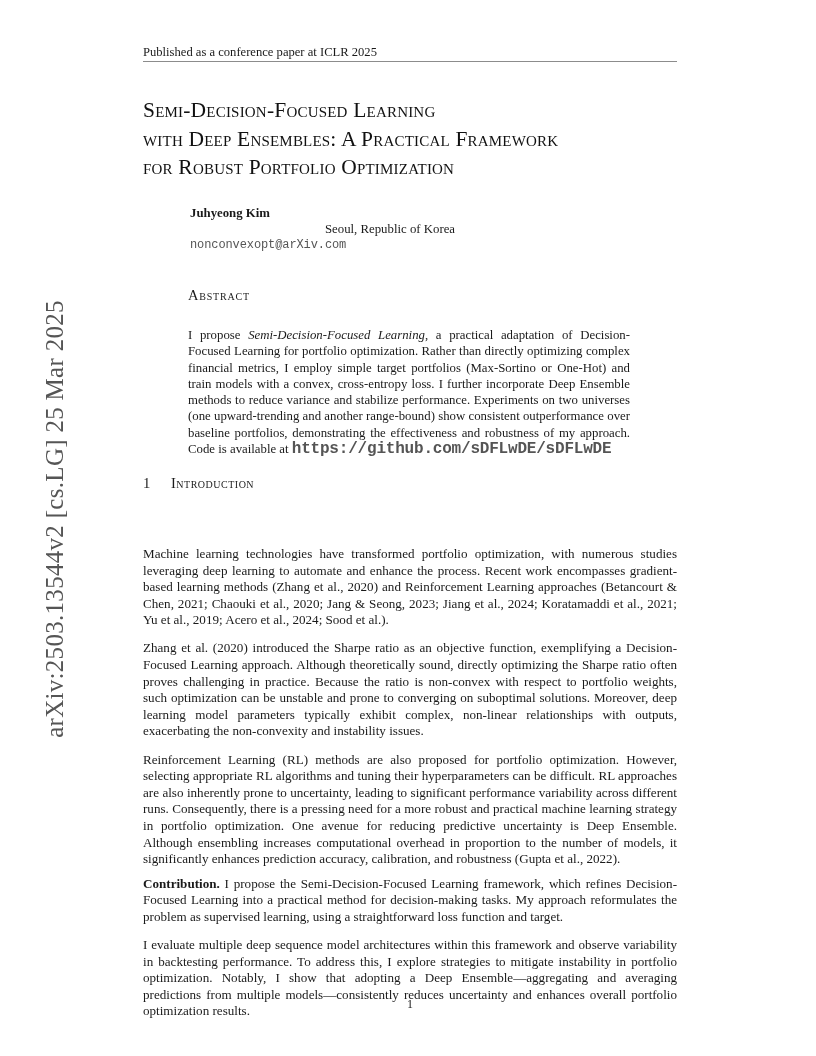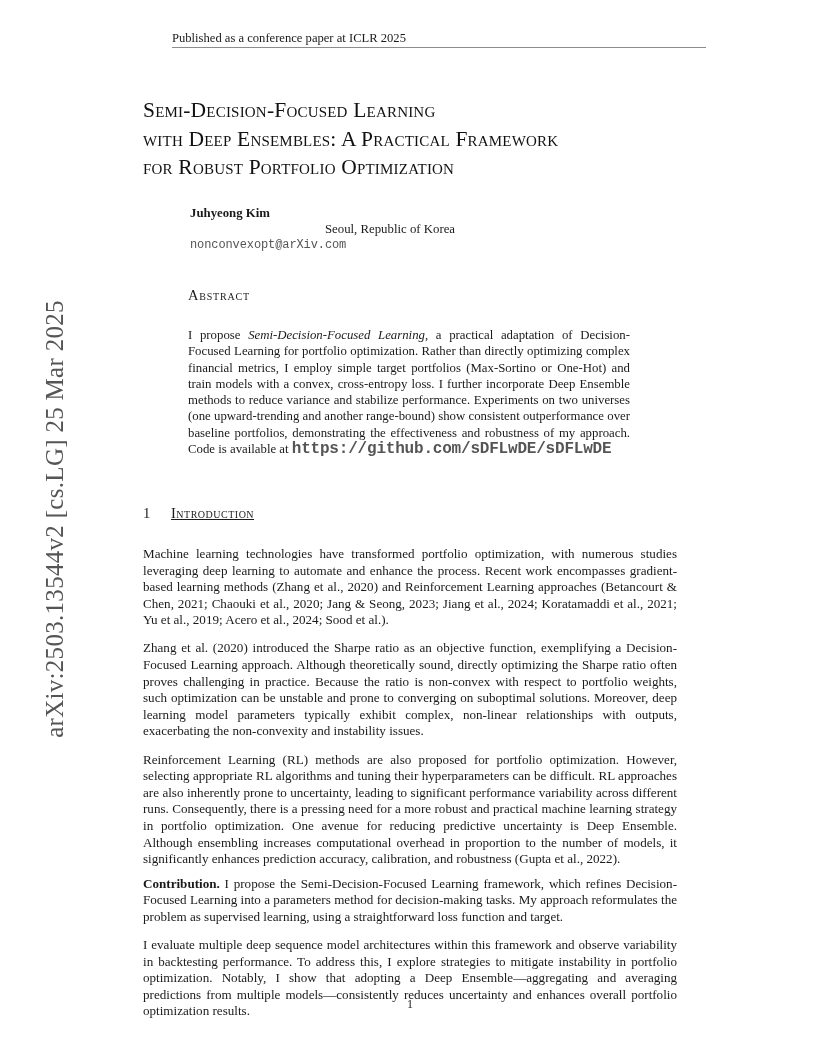--- a/index.html
+++ b/index.html
@@ -45,23 +45,22 @@
     left: 143px;
     top: 0;
     width: 534px;
     height: 1056px;
   }
 
   
   .runhead {
     position: absolute;
     left: 0;
-    top: 31px;
-    width: 534px;
-    margin-left: 29px;
+    top: 45px;
+    width: 534px;
   }
   .runhead-text {
     font-size: 12.6px;
     color: #1a1a1a;
     line-height: 14px;
     white-space: nowrap;
   }
   .runhead-rule {
     margin-top: 2px;
     border-top: 1.1px solid #8c8c8c;
@@ -137,25 +136,24 @@
     font-size: 16px;
     color: #555555;
     letter-spacing: -0.2px;
     font-weight: bold;
   }
 
   
   .section-heading {
     position: absolute;
     left: 0;
-    top: 505px;
+    top: 475px;
     font-size: 14.6px;
     font-variant: small-caps;
     letter-spacing: 0.5px;
-    text-decoration: underline;
   }
   .section-heading .secnum {
     font-variant: normal;
     display: inline-block;
     width: 28px;
   }
 
   
   .body-block {
     position: absolute;
@@ -218,19 +216,19 @@
   </div>
 
   <div class="section-heading">
     <span class="secnum">1</span><span>Introduction</span>
   </div>
 
   <div class="body-block">
     <p class="para">Machine learning technologies have transformed portfolio optimization, with numerous studies leveraging deep learning to automate and enhance the process. Recent work encompasses gradient-based learning methods (Zhang et al., 2020) and Reinforcement Learning approaches (Betancourt &amp; Chen, 2021; Chaouki et al., 2020; Jang &amp; Seong, 2023; Jiang et al., 2024; Koratamaddi et al., 2021; Yu et al., 2019; Acero et al., 2024; Sood et al.).</p>
     <p class="para">Zhang et al. (2020) introduced the Sharpe ratio as an objective function, exemplifying a Decision-Focused Learning approach. Although theoretically sound, directly optimizing the Sharpe ratio often proves challenging in practice. Because the ratio is non-convex with respect to portfolio weights, such optimization can be unstable and prone to converging on suboptimal solutions. Moreover, deep learning model parameters typically exhibit complex, non-linear relationships with outputs, exacerbating the non-convexity and instability issues.</p>
     <p class="para gap-big">Reinforcement Learning (RL) methods are also proposed for portfolio optimization. However, selecting appropriate RL algorithms and tuning their hyperparameters can be difficult. RL approaches are also inherently prone to uncertainty, leading to significant performance variability across different runs. Consequently, there is a pressing need for a more robust and practical machine learning strategy in portfolio optimization. One avenue for reducing predictive uncertainty is Deep Ensemble. Although ensembling increases computational overhead in proportion to the number of models, it significantly enhances prediction accuracy, calibration, and robustness (Gupta et al., 2022).</p>
-    <p class="para"><b>Contribution.</b><span> I propose the Semi-Decision-Focused Learning framework, which refines Decision-Focused Learning into a parameters method for decision-making tasks. My approach reformulates the problem as supervised learning, using a straightforward loss function and target.</span></p>
+    <p class="para"><b>Contribution.</b><span> I propose the Semi-Decision-Focused Learning framework, which refines Decision-Focused Learning into a practical method for decision-making tasks. My approach reformulates the problem as supervised learning, using a straightforward loss function and target.</span></p>
     <p class="para">I evaluate multiple deep sequence model architectures within this framework and observe variability in backtesting performance. To address this, I explore strategies to mitigate instability in portfolio optimization. Notably, I show that adopting a Deep Ensemble—aggregating and averaging predictions from multiple models—consistently reduces uncertainty and enhances overall portfolio optimization results.</p>
   </div>
 
   <div class="page-number">1</div>
 
 </div>
 
 </body></html>

